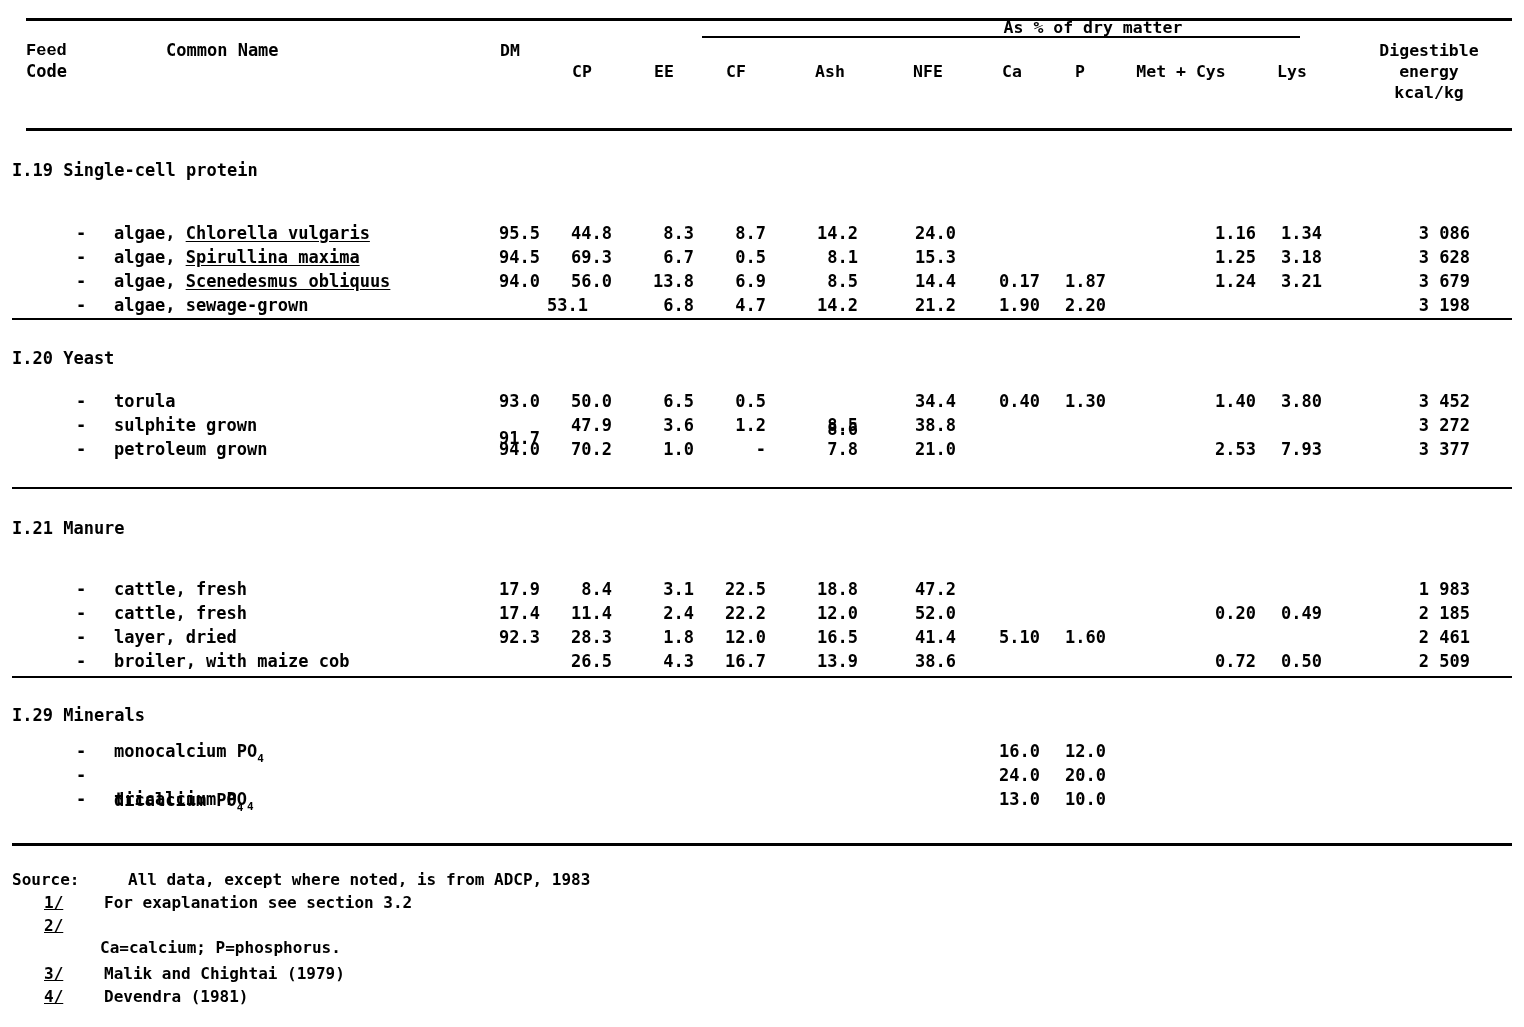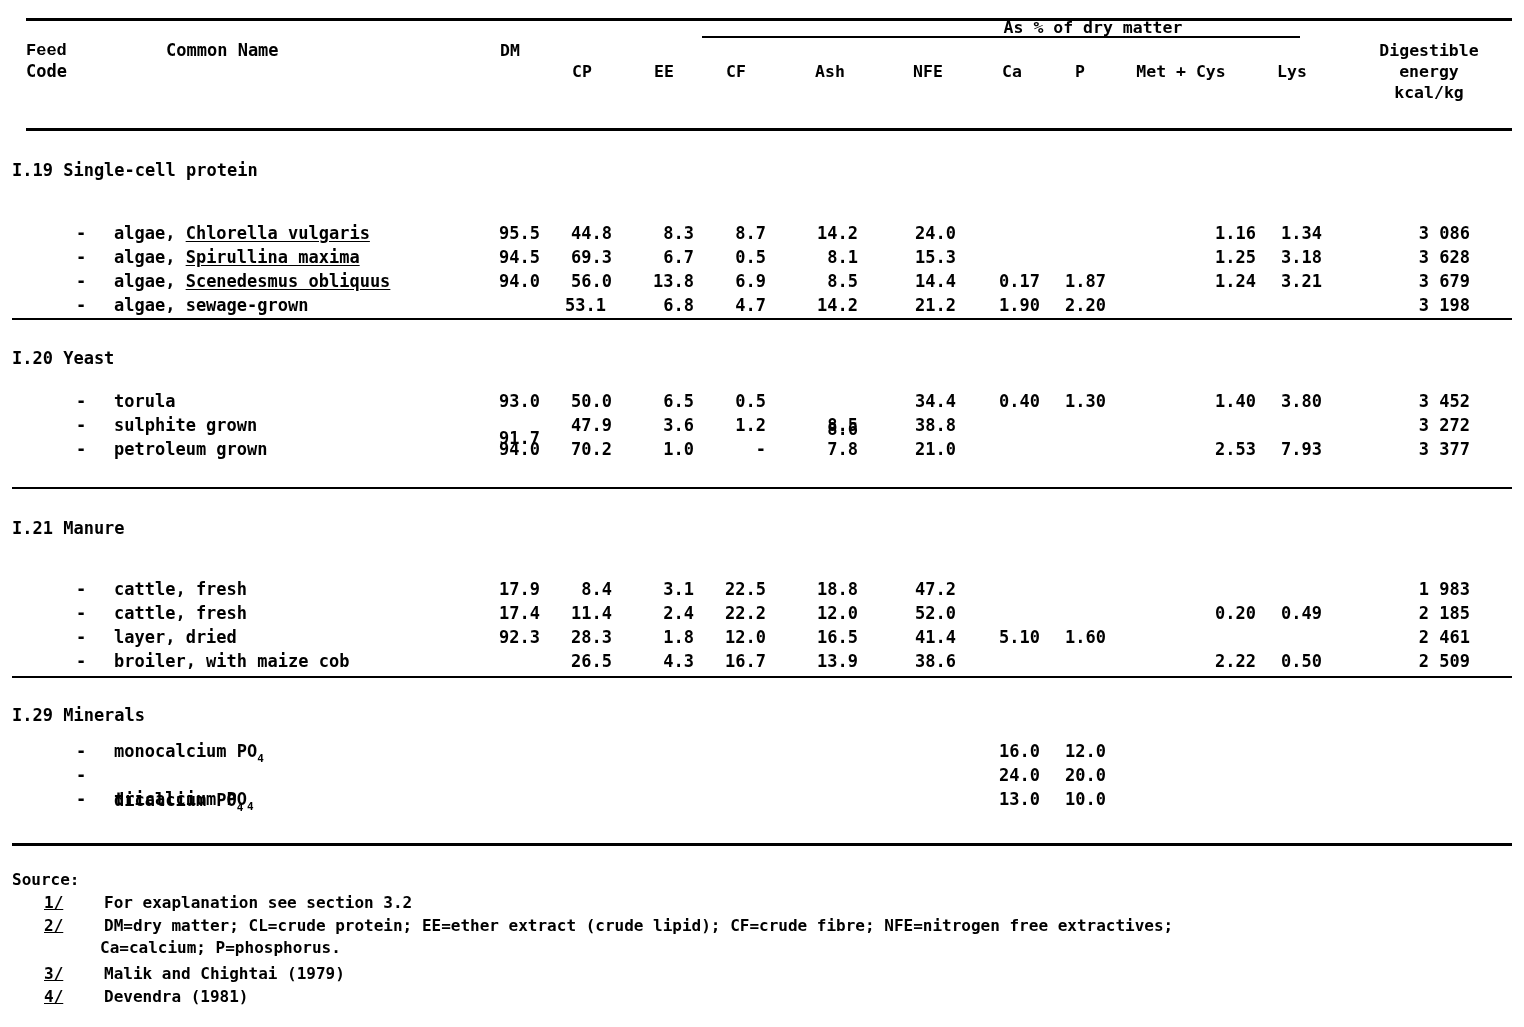--- a/index.html
+++ b/index.html
@@ -184,21 +184,21 @@
       <div class="cell" style="left: 566px; width: 200px; top: 270px;">6.9</div>
       <div class="cell" style="left: 658px; width: 200px; top: 270px;">8.5</div>
       <div class="cell" style="left: 756px; width: 200px; top: 270px;">14.4</div>
       <div class="cell" style="left: 840px; width: 200px; top: 270px;">0.17</div>
       <div class="cell" style="left: 906px; width: 200px; top: 270px;">1.87</div>
       <div class="cell" style="left: 1056px; width: 200px; top: 270px;">1.24</div>
       <div class="cell" style="left: 1122px; width: 200px; top: 270px;">3.21</div>
       <div class="cell" style="left: 1270px; width: 200px; top: 270px;">3 679</div>
       <div class="dash" style="left: 76px; top: 294px;">-</div>
       <div class="itemname" style="left: 114px; top: 294px;"><span>algae, sewage-grown</span></div>
-      <div class="cell" style="left: 406px; width: 200px; top: 294px; text-align: right;">53.1</div>
+      <div class="cell" style="left: 388px; width: 200px; top: 294px; text-align: right;">53.1</div>
       <div class="cell" style="left: 494px; width: 200px; top: 294px;">6.8</div>
       <div class="cell" style="left: 566px; width: 200px; top: 294px;">4.7</div>
       <div class="cell" style="left: 658px; width: 200px; top: 294px;">14.2</div>
       <div class="cell" style="left: 756px; width: 200px; top: 294px;">21.2</div>
       <div class="cell" style="left: 840px; width: 200px; top: 294px;">1.90</div>
       <div class="cell" style="left: 906px; width: 200px; top: 294px;">2.20</div>
       <div class="cell" style="left: 1270px; width: 200px; top: 294px;">3 198</div>
       <div class="sect" style="left: 12px; top: 348px;">I.20 Yeast</div>
       <div class="dash" style="left: 76px; top: 390px;">-</div>
       <div class="itemname" style="left: 114px; top: 390px;"><span>torula</span></div>
@@ -265,45 +265,45 @@
       <div class="cell" style="left: 840px; width: 200px; top: 626px;">5.10</div>
       <div class="cell" style="left: 906px; width: 200px; top: 626px;">1.60</div>
       <div class="cell" style="left: 1270px; width: 200px; top: 626px;">2 461</div>
       <div class="dash" style="left: 76px; top: 650px;">-</div>
       <div class="itemname" style="left: 114px; top: 650px;"><span>broiler, with maize cob</span></div>
       <div class="cell" style="left: 412px; width: 200px; top: 650px;">26.5</div>
       <div class="cell" style="left: 494px; width: 200px; top: 650px;">4.3</div>
       <div class="cell" style="left: 566px; width: 200px; top: 650px;">16.7</div>
       <div class="cell" style="left: 658px; width: 200px; top: 650px;">13.9</div>
       <div class="cell" style="left: 756px; width: 200px; top: 650px;">38.6</div>
-      <div class="cell" style="left: 1056px; width: 200px; top: 650px;">2.22</div>
+      <div class="cell" style="left: 1056px; width: 200px; top: 650px;">0.72</div>
       <div class="cell" style="left: 1122px; width: 200px; top: 650px;">0.50</div>
       <div class="cell" style="left: 1270px; width: 200px; top: 650px;">2 509</div>
       <div class="sect" style="left: 12px; top: 705px;">I.29 Minerals</div>
       <div class="dash" style="left: 76px; top: 740px;">-</div>
       <div class="itemname" style="left: 114px; top: 740px;"><span>monocalcium PO</span><sub>4</sub></div>
       <div class="cell" style="left: 840px; width: 200px; top: 740px;">16.0</div>
       <div class="cell" style="left: 906px; width: 200px; top: 740px;">12.0</div>
       <div class="dash" style="left: 76px; top: 764px;">-</div>
       <div class="itemname" style="left: 114px; top: 764px; margin-top: 25px;"><span>dicalcium PO</span><sub>4</sub></div>
       <div class="cell" style="left: 840px; width: 200px; top: 764px;">24.0</div>
       <div class="cell" style="left: 906px; width: 200px; top: 764px;">20.0</div>
       <div class="dash" style="left: 76px; top: 788px;">-</div>
       <div class="itemname" style="left: 114px; top: 788px;"><span>tricalcium PO</span><sub>4</sub></div>
       <div class="cell" style="left: 840px; width: 200px; top: 788px;">13.0</div>
       <div class="cell" style="left: 906px; width: 200px; top: 788px;">10.0</div>
     </div>
 
   <div class="fn" style="left:12px; top:870px;">Source:</div>
+  <div class="fn" style="left:128px; top:870px;">All data, except where noted, is from ADCP, 1983</div>
 
   <div class="fnnum" style="left:44px; top:893px;">1/</div>
   <div class="fn" style="left:104px; top:893px;">For exaplanation see section 3.2</div>
 
   <div class="fnnum" style="left:44px; top:916px;">2/</div>
-  <div class="fn" style="left:104px; top:916px;">DM=dry matter; CL=crude protein; EE=ether extract (crude lipid); CF=crude fibre; NFE=nitrogen free extractives;</div>
   <div class="fn" style="left:100px; top:938px;">Ca=calcium; P=phosphorus.</div>
 
   <div class="fnnum" style="left:44px; top:964px;">3/</div>
   <div class="fn" style="left:104px; top:964px;">Malik and Chightai (1979)</div>
 
   <div class="fnnum" style="left:44px; top:987px;">4/</div>
   <div class="fn" style="left:104px; top:987px;">Devendra (1981)</div>
 
 </div>
 

